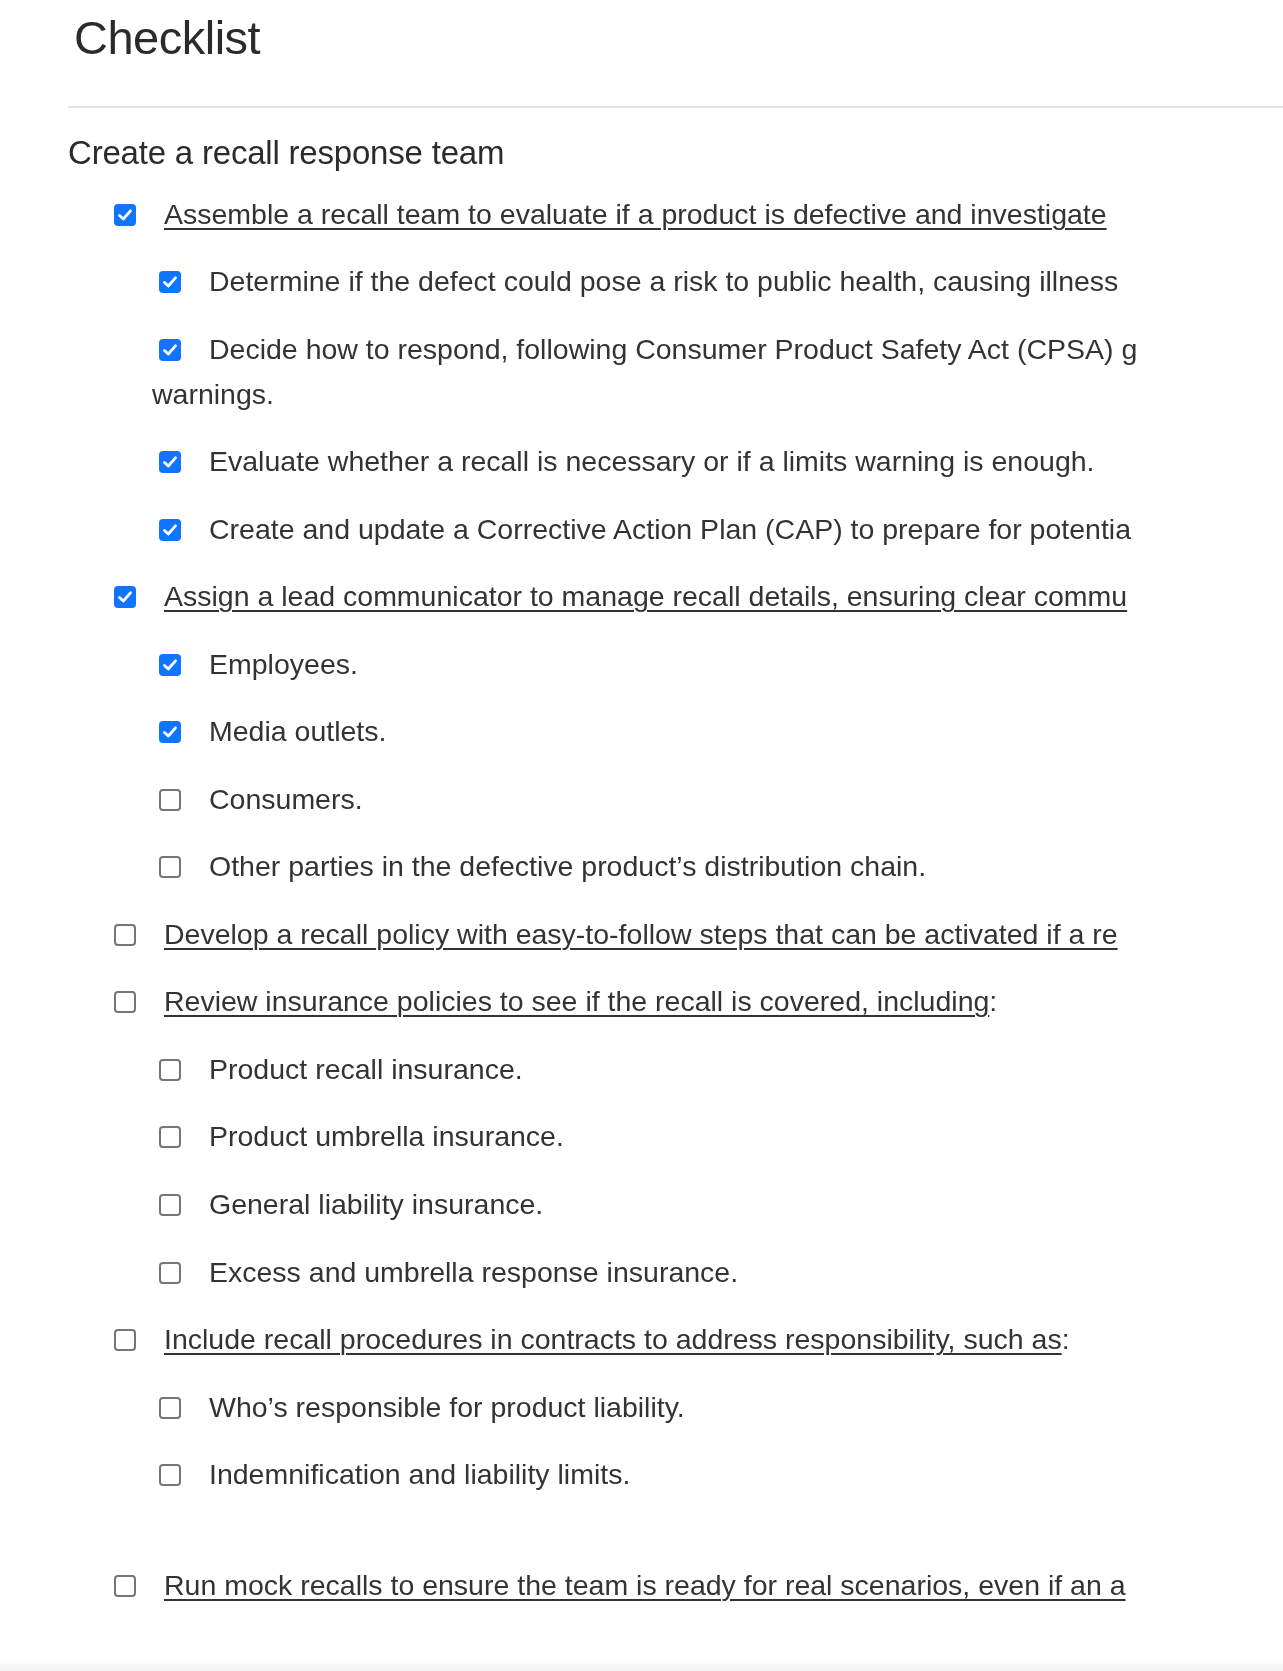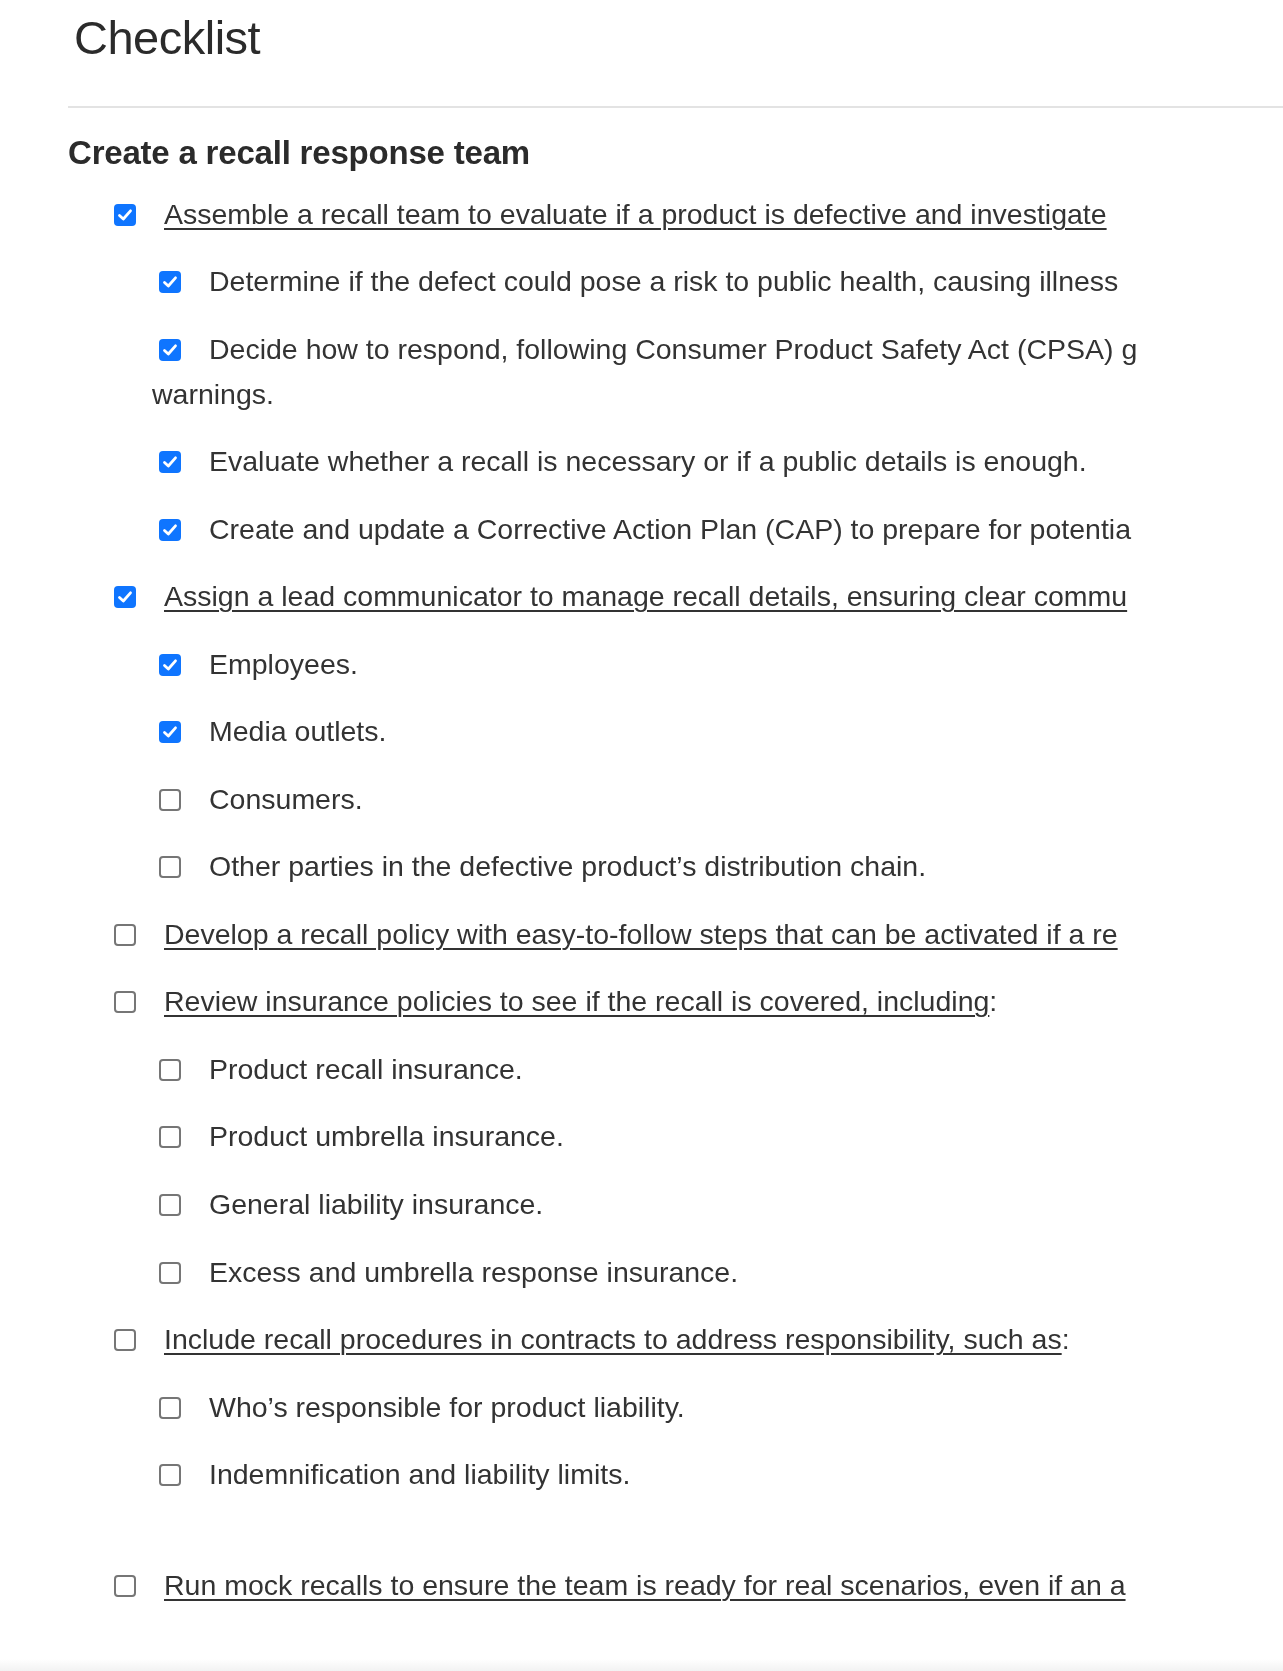--- a/index.html
+++ b/index.html
@@ -13,21 +13,21 @@
     position: absolute; left: 0; top: 2px; margin: 6px;
     font-size: 47px; font-weight: 500; letter-spacing: -0.5px; color: #2b2b2b;
     line-height: 60px;
   }
   .rule {
     position: absolute; left: 0; top: 106px; width: 1400px; height: 0;
     border: 0; border-top: 2px solid #e3e3e3; margin: 0;
   }
   .section-title {
     position: absolute; left: 0; top: 131px; margin: 0;
-    font-size: 33px; font-weight: 700; color: #2b2b2b; line-height: 44px;
+    font-size: 33px; font-weight: 400; color: #2b2b2b; line-height: 44px;
     letter-spacing: -0.2px;
     text-align: right;
   }
   .list { position: absolute; left: 0; top: 0; width: 1600px; }
   .item {
     position: absolute; font-size: 28.5px; line-height: 47px; color: #333;
     white-space: nowrap;
   }
   .item.l1 { left: 46px; }
   .item.l2 { left: 91px; text-align: right; }
@@ -71,21 +71,21 @@
             <path d="M2.5 8.5 L6.3 12 L13.5 3.8" stroke="#fff" stroke-width="2.8" fill="none" stroke-linecap="round" stroke-linejoin="round"></path>
           </svg></span><span>Decide how to respond, following Consumer Product Safety Act (CPSA) g</span>
     </div>
     <div class="item" style="top:371px; left:84px">
       <span>warnings.</span>
     </div>
 
     <div class="item l2" style="top:438px">
       <span class="cb on"><svg width="16" height="16" viewBox="0 0 16 16">
             <path d="M2.5 8.5 L6.3 12 L13.5 3.8" stroke="#fff" stroke-width="2.8" fill="none" stroke-linecap="round" stroke-linejoin="round"></path>
-          </svg></span><span>Evaluate whether a recall is necessary or if a public details is enough.</span>
+          </svg></span><span>Evaluate whether a recall is necessary or if a limits warning is enough.</span>
     </div>
 
     <div class="item l2" style="top:506px">
       <span class="cb on"><svg width="16" height="16" viewBox="0 0 16 16">
             <path d="M2.5 8.5 L6.3 12 L13.5 3.8" stroke="#fff" stroke-width="2.8" fill="none" stroke-linecap="round" stroke-linejoin="round"></path>
           </svg></span><span>Create and update a Corrective Action Plan (CAP) to prepare for potentia</span>
     </div>
 
     <div class="item l1" style="top:573px">
       <span class="cb on"><svg width="16" height="16" viewBox="0 0 16 16">

